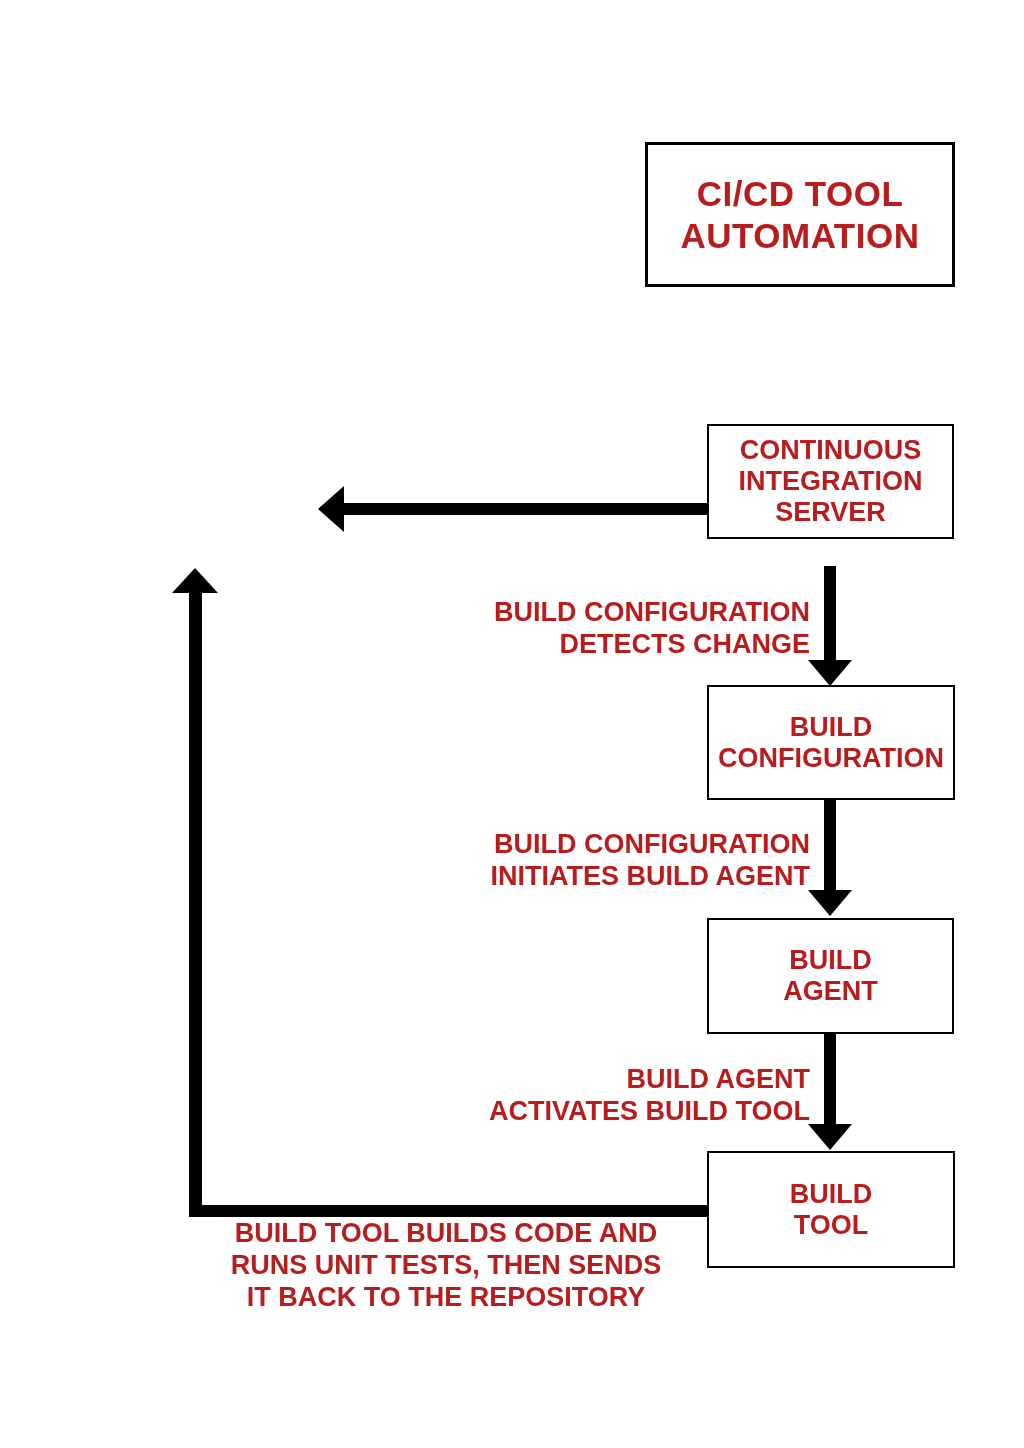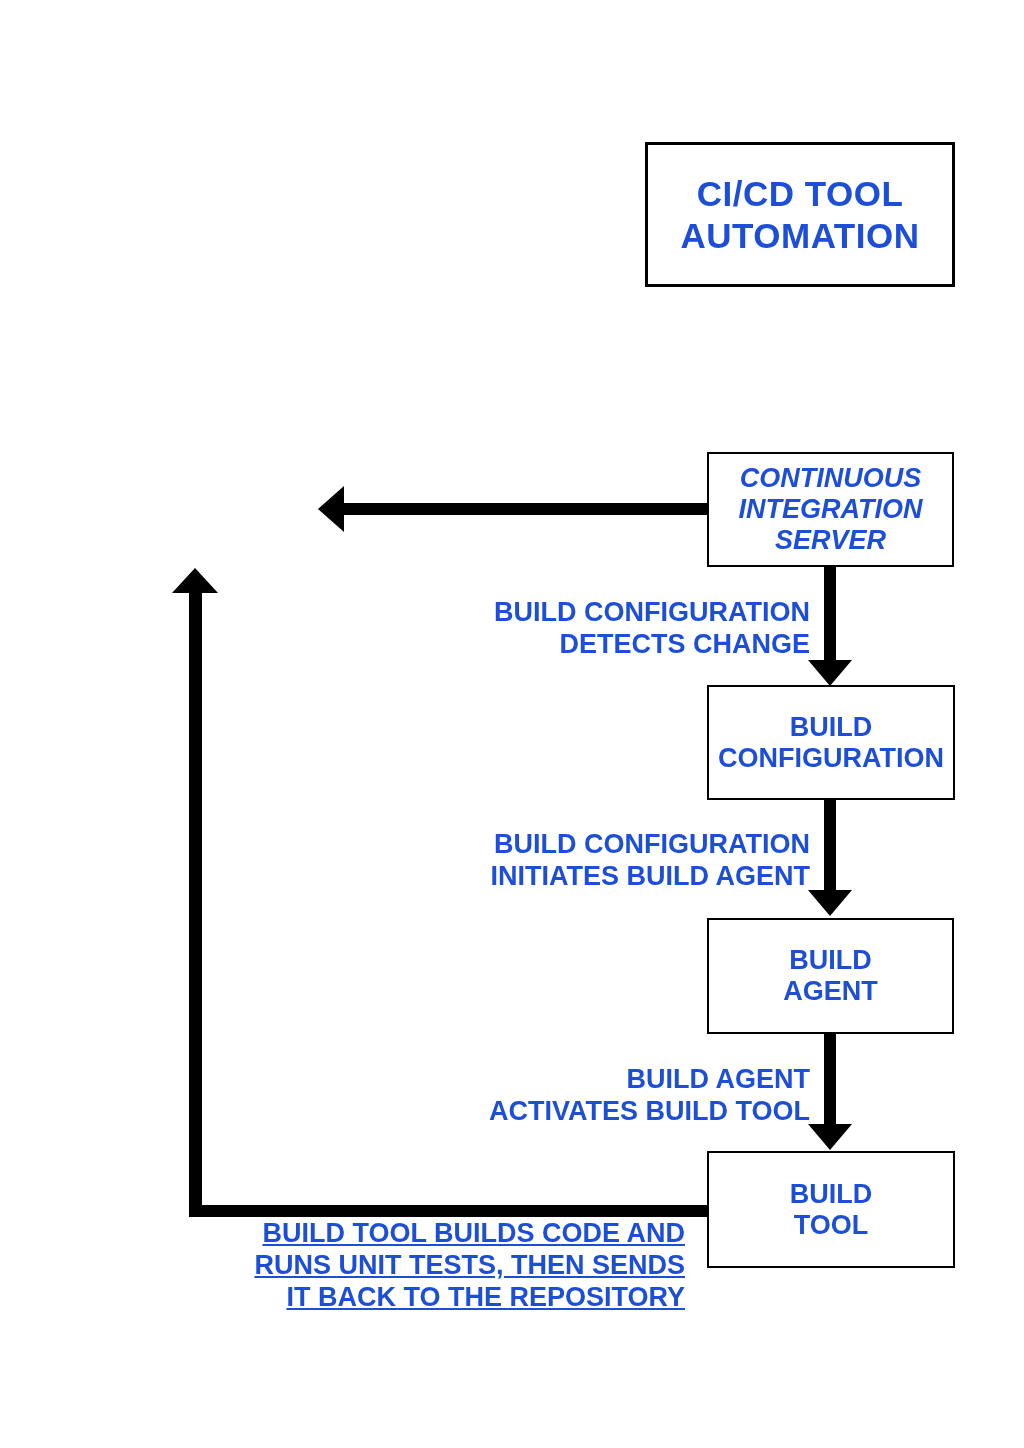--- a/index.html
+++ b/index.html
@@ -5,21 +5,21 @@
   html, body {
     margin: 0;
     padding: 0;
     background: #ffffff;
   }
   .canvas {
     position: relative;
     width: 1024px;
     height: 1448px;
     background: #ffffff;
-    color: #1d4ed8;
+    color: #b91c1c;
     font-family: "Liberation Sans", sans-serif;
     font-weight: bold;
     overflow: hidden;
   }
 
   
   .title-box {
     position: absolute;
     left: 645px; top: 142px;
     width: 310px; height: 145px;
@@ -43,21 +43,21 @@
     background: #fff;
     display: flex; align-items: center; justify-content: center;
   }
   .node-label {
     font-size: 27px;
     line-height: 31px;
     text-align: center;
     white-space: pre-line;
   }
   .node-repository          { left: 70px;  top: 451px;  width: 248px; height: 117px; }
-  .node-ci-server           { left: 707px; top: 452px;  width: 247px; height: 115px; font-style: italic; }
+  .node-ci-server           { left: 707px; top: 424px;  width: 247px; height: 115px; }
   .node-build-configuration { left: 707px; top: 685px;  width: 248px; height: 115px; }
   .node-build-agent         { left: 707px; top: 918px;  width: 247px; height: 116px; }
   .node-build-tool          { left: 707px; top: 1151px; width: 248px; height: 117px; }
 
   
   .shaft { position: absolute; background: #000; }
   .shaft-ci-to-repo      { left: 338px; top: 503px;  width: 370px; height: 12px; }
   .shaft-ci-to-config    { left: 824px; top: 566px;  width: 12px;  height: 96px; }
   .shaft-config-to-agent { left: 824px; top: 799px;  width: 12px;  height: 93px; }
   .shaft-agent-to-tool   { left: 824px; top: 1033px; width: 12px;  height: 94px; }
@@ -91,21 +91,21 @@
   .edge-label {
     position: absolute;
     font-size: 27px;
     line-height: 32px;
     white-space: pre-line;
   }
   .label-ci-to-repo      { left: 352px; top: 407px;  width: 342px; text-align: center; }
   .label-ci-to-config    { left: 420px; top: 596px;  width: 390px; text-align: right; }
   .label-config-to-agent { left: 420px; top: 828px;  width: 390px; text-align: right; }
   .label-agent-to-tool   { left: 420px; top: 1063px; width: 390px; text-align: right; }
-  .label-tool-to-repo    { left: 225px; top: 1217px; width: 460px; text-align: right; text-decoration: underline; }
+  .label-tool-to-repo    { left: 216px; top: 1217px; width: 460px; text-align: center; }
 </style>
 </head>
 <body>
 
 <div class="canvas">
 
   <div class="title-box">
     <div class="title-text">CI/CD TOOL
 AUTOMATION</div>
   </div>

